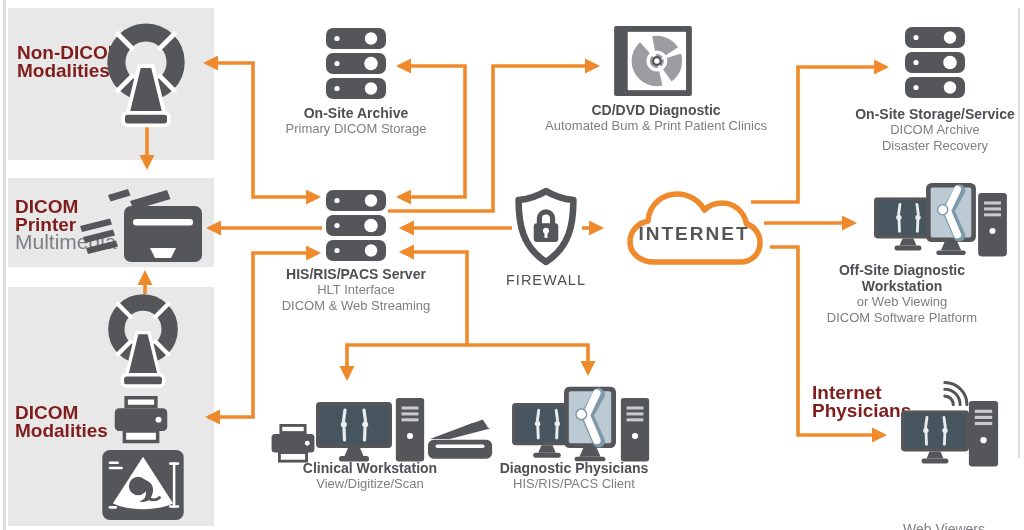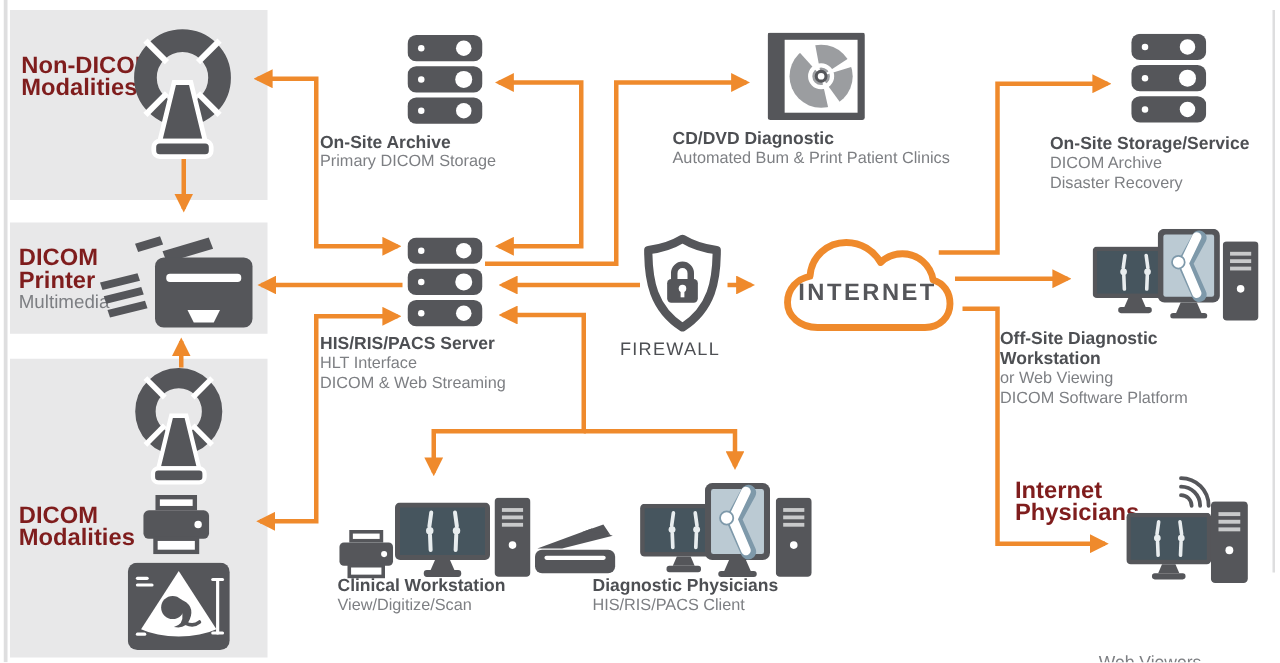--- a/index.html
+++ b/index.html
@@ -4,22 +4,22 @@
 <style>
   html,body{margin:0;padding:0;background:#fff;}
   #canvas{position:relative;width:1024px;height:530px;background:#fff;overflow:hidden;
           font-family:"Liberation Sans",sans-serif;}
   .panel{position:absolute;background:#E8E8E9;}
   .edge-strip{position:absolute;background:#DEDEDF;}
   .abs{position:absolute;}
   .lbl-title{font-weight:700;font-size:14px;color:#4D4F53;line-height:16px;}
   .lbl-sub{font-size:13px;color:#7D7F83;line-height:15.5px;}
   .panel-title{font-weight:700;font-size:19px;color:#7f1d1d;line-height:17.5px;}
-  .panel-sub{font-weight:400;font-size:15px;color:#7D7F83;line-height:17.5px;}
-  .center{text-align:left;}
+  .panel-sub{font-weight:400;font-size:21px;color:#7D7F83;line-height:17.5px;}
+  .center{text-align:center;}
   svg{display:block;}
   .node-label{position:absolute;}
   .fw-label{font-weight:400;font-size:14.5px;color:#4D4F53;letter-spacing:1px;}
 </style>
 </head>
 <body>
 
 <div id="canvas">
 
   <svg width="0" height="0" aria-hidden="true">

